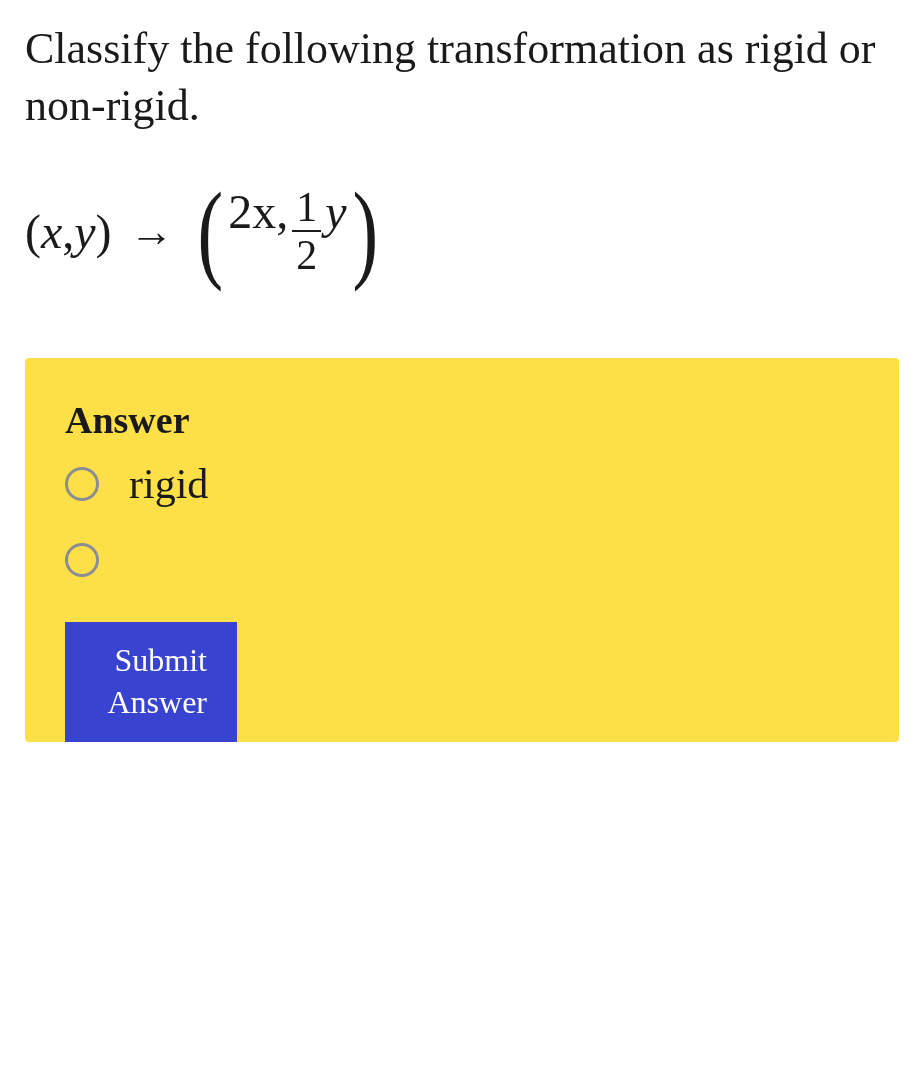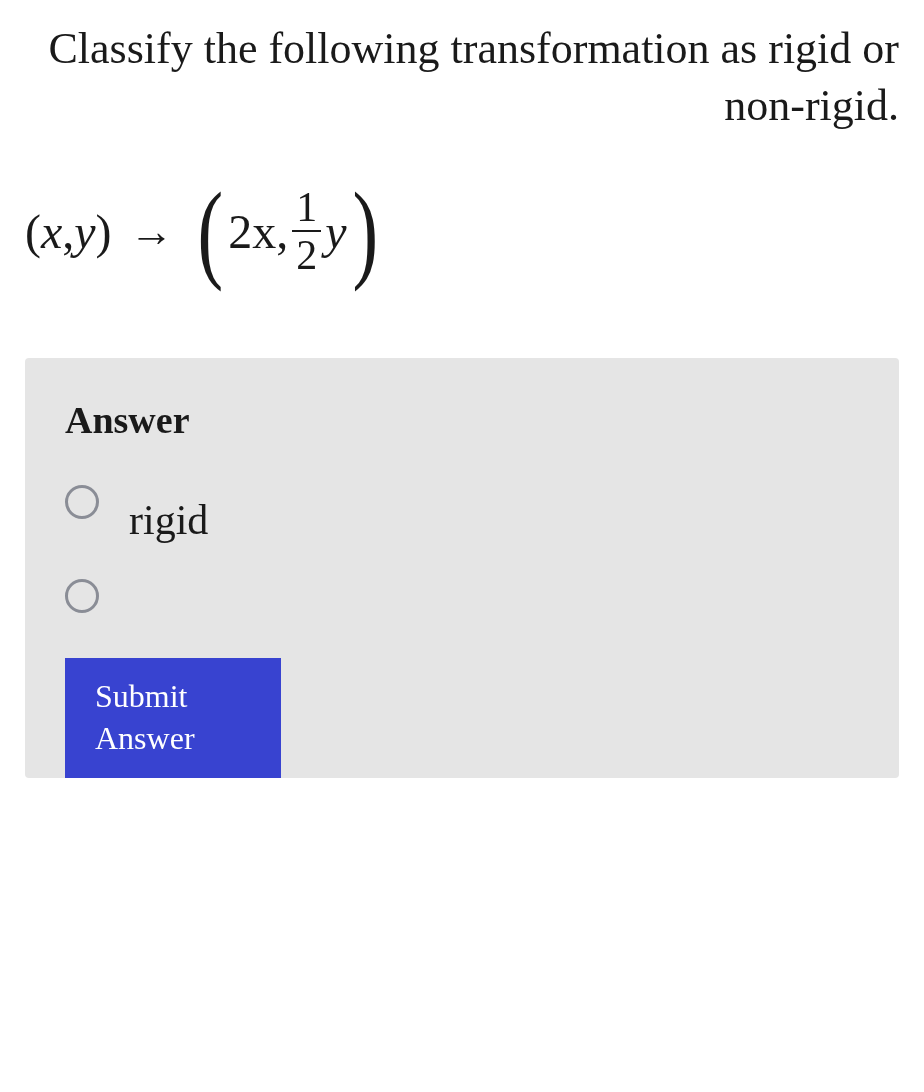--- a/index.html
+++ b/index.html
@@ -14,21 +14,20 @@
     height: 1092px;
     overflow: hidden;
     padding: 20px 25px 0 25px;
     color: #1a1a1a;
   }
   .question-text {
     font-size: 44px;
     line-height: 1.3;
     color: #1a1a1a;
     margin-bottom: 50px;
-    text-align: right;
   }
   .math-expression {
     font-family: 'Times New Roman', serif;
     font-size: 48px;
     display: flex;
     align-items: center;
     margin-left: 0;
     margin-bottom: 80px;
     font-style: italic;
   }
@@ -68,24 +67,23 @@
     font-size: 42px;
     line-height: 1;
     padding: 2px 4px;
   }
   .frac .bar {
     width: 100%;
     border-top: 2px solid #1a1a1a;
   }
   .inner-content {
     display: inline-flex;
-    align-items: center;
   }
   .answer-section {
-    background: #e5e5e5;
+    background: #fde047;
     padding: 40px 40px 0 40px;
     border-radius: 4px;
   }
   .answer-heading {
     font-size: 38px;
     font-weight: bold;
     color: #1a1a1a;
     margin-bottom: 18px;
   }
   .attempt-text {
@@ -106,32 +104,31 @@
     width: 34px;
     height: 34px;
     border: 3px solid #8a8d96;
     border-radius: 50%;
     margin-right: 30px;
     flex-shrink: 0;
   }
   .option-label {
     font-size: 42px;
     color: #1a1a1a;
-    margin-top: 36px;
   }
   .submit-btn {
     background: #3843d0;
     color: #ffffff;
     border: none;
     font-family: Georgia, 'Times New Roman', serif;
     font-size: 32px;
     padding: 18px 30px 18px 30px;
-    text-align: left;
+    text-align: right;
     cursor: pointer;
-    width: 216px;
+    width: 172px;
     line-height: 1.3;
   }
 </style>
 </head>
 <body>
 
 <div class="question-text">Classify the following transformation as rigid or non-rigid.</div>
 
 <div class="math-expression">
   <span class="lparen-sm upright">(</span>

